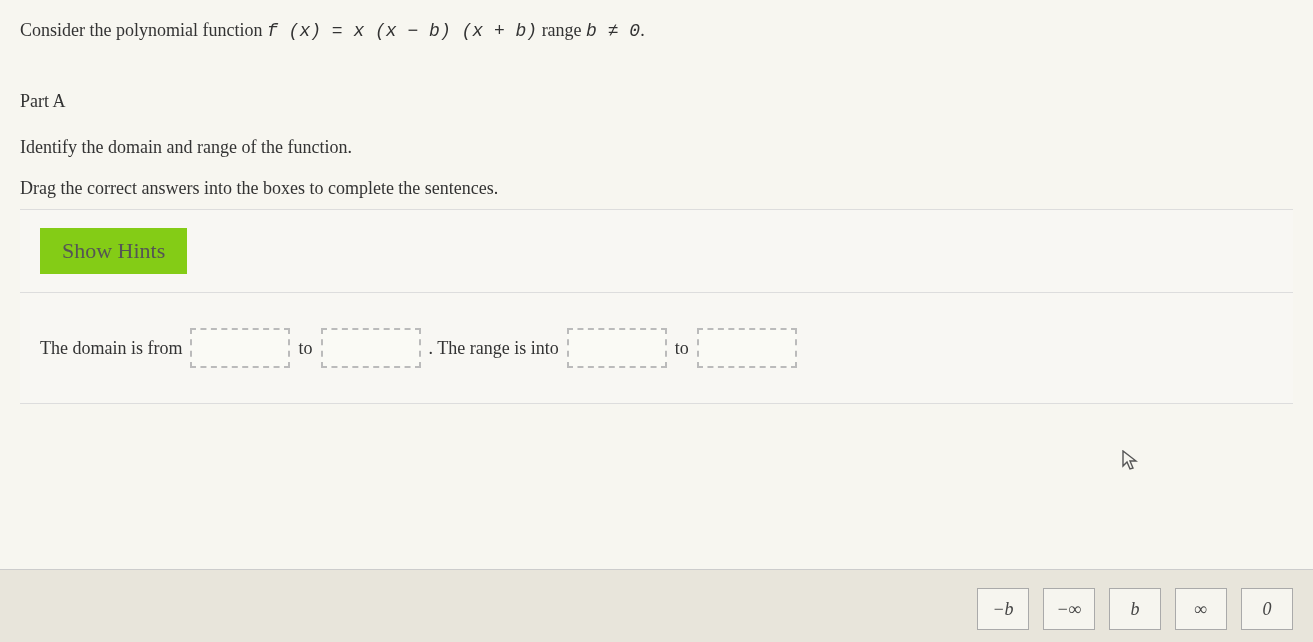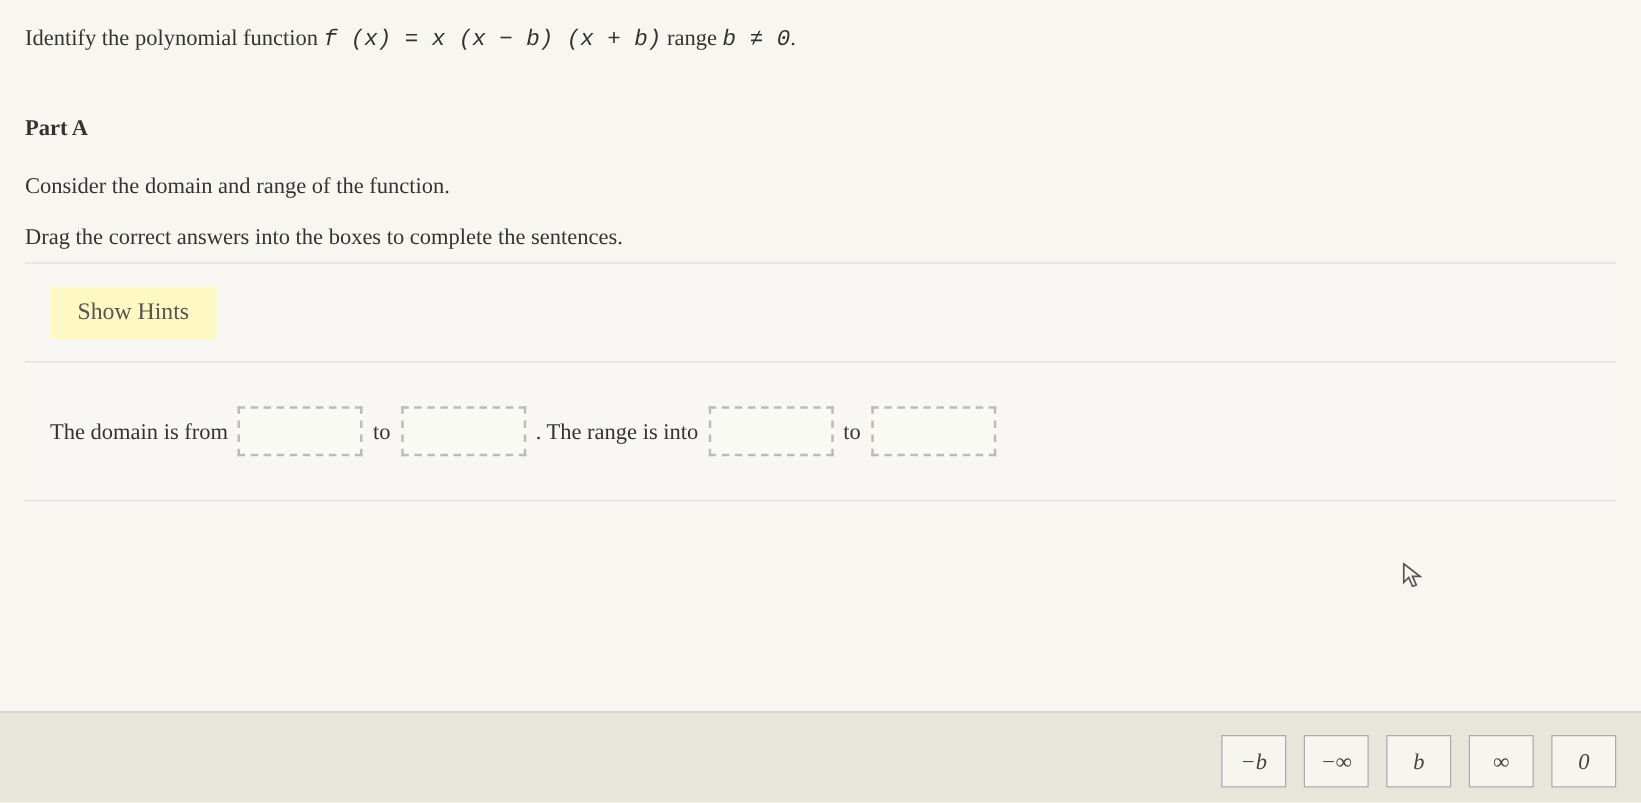--- a/index.html
+++ b/index.html
@@ -10,43 +10,43 @@
     font-size: 18px;
     color: #333;
     background: #f7f6f0;
     width: 1313px;
     height: 642px;
     overflow: hidden;
     position: relative;
   }
   .question-text { margin-bottom: 50px; }
   .math { font-family: Liberation Mono, monospace; font-style: italic; }
-  .part-heading { font-weight: bold; margin-bottom: 25px; }
+  .part-heading { font-weight: normal; margin-bottom: 25px; }
   .instruction { margin-bottom: 20px; }
   .sub-instruction { margin-bottom: 8px; }
   .answer-panel {
     border: 1px solid #ddd;
     border-left: none;
     border-right: none;
     background: rgba(255,255,255,0.2);
     padding: 0;
     margin-top: 10px;
   }
   .hints-row {
     border-bottom: 1px solid #ddd;
     padding: 18px 20px 18px 20px;
   }
   .show-hints-btn {
     display: inline-block;
-    background: #fef9c3;
+    background: #84cc16;
     color: #555;
     padding: 10px 22px;
     border: none;
     font-family: inherit;
-    font-size: 19px;
+    font-size: 22px;
     cursor: pointer;
   }
   .sentence-row {
     padding: 35px 20px 35px 20px;
     display: flex;
     align-items: center;
     gap: 8px;
     flex-wrap: wrap;
     text-align: right;
   }
@@ -92,29 +92,29 @@
     top: 450px;
     width: 16px;
     height: 22px;
     pointer-events: none;
   }
 </style>
 </head>
 <body>
 
 <div class="question-text">
-  <span>Identify the polynomial function </span>
+  <span>Consider the polynomial function </span>
   <span class="math"><span style="font-style:italic">f</span> (<span style="font-style:italic">x</span>) = <span style="font-style:italic">x</span> (<span style="font-style:italic">x</span> − <span style="font-style:italic">b</span>) (<span style="font-style:italic">x</span> + <span style="font-style:italic">b</span>)</span>
   <span> range </span>
   <span class="math"><span style="font-style:italic">b</span> ≠ 0</span><span>.</span>
 </div>
 
 <div class="part-heading">Part A</div>
 
-<div class="instruction">Consider the domain and range of the function.</div>
+<div class="instruction">Identify the domain and range of the function.</div>
 
 <div class="sub-instruction">Drag the correct answers into the boxes to complete the sentences.</div>
 
 <div class="answer-panel">
   <div class="hints-row">
     <button class="show-hints-btn">Show Hints</button>
   </div>
   <div class="sentence-row">
     <span class="sentence-text">The domain is from</span>
     <span class="drop-box"></span>

